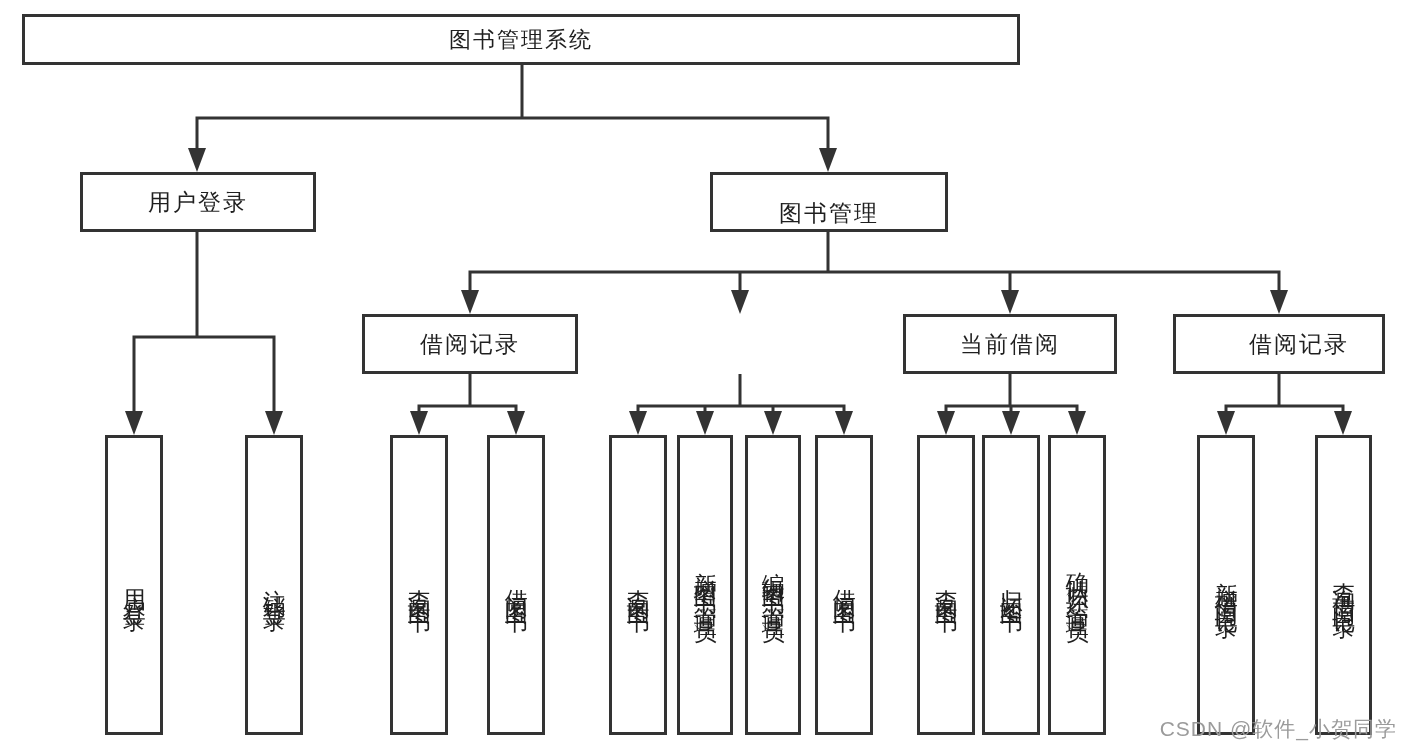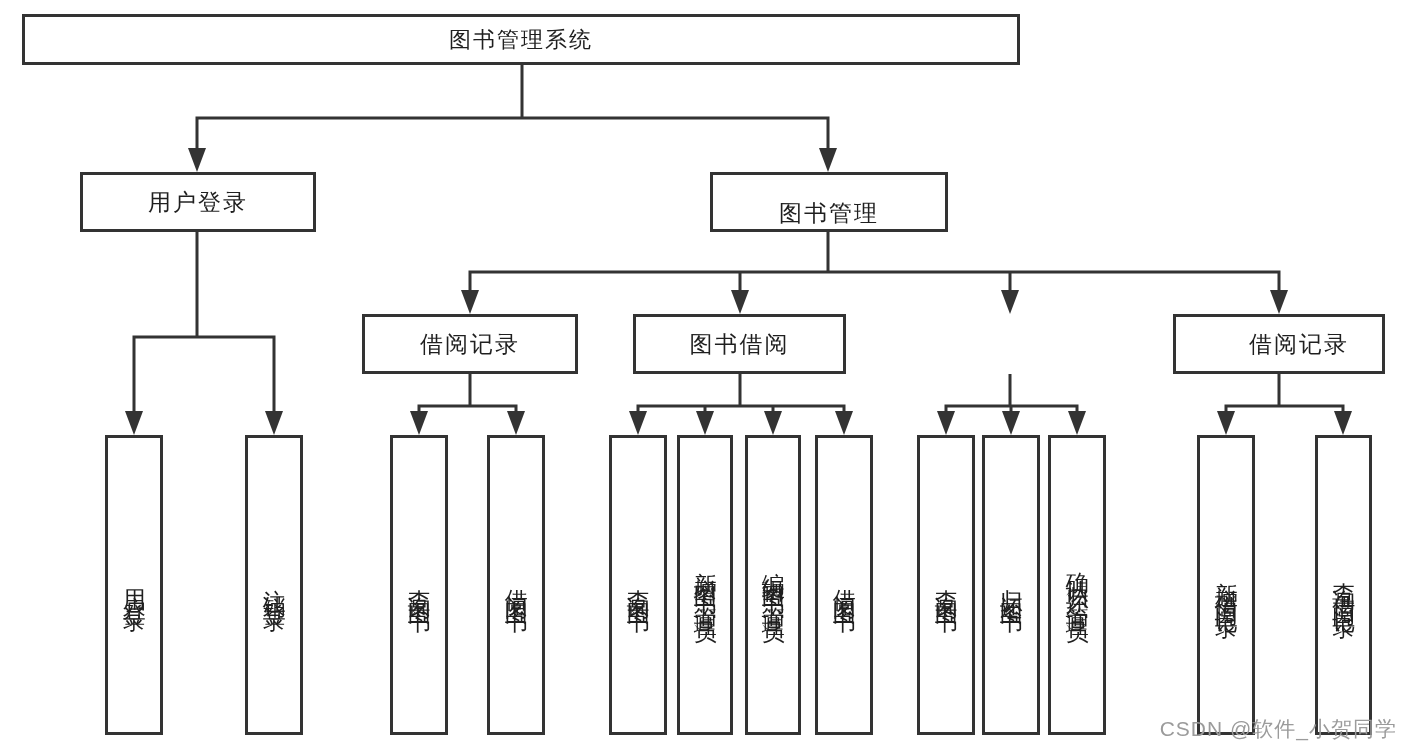--- a/index.html
+++ b/index.html
@@ -90,22 +90,22 @@
   <div class="node" style="left:80px;top:172px;width:236px;height:60px;">
     <span>用户登录</span>
   </div>
   <div class="node" style="left:710px;top:172px;width:238px;height:60px;align-items:flex-end;">
     <span>图书管理</span>
   </div>
 
   <div class="node" style="left:362px;top:314px;width:216px;height:60px;">
     <span>借阅记录</span>
   </div>
-  <div class="node" style="left:633px;top:314px;width:213px;height:60px;">
-    <span>图书借阅</span>
+  <div class="node" style="left:903px;top:314px;width:214px;height:60px;">
+    <span>当前借阅</span>
   </div>
   <div class="node" style="left:1173px;top:314px;width:212px;height:60px;padding-left:40px;">
     <span>借阅记录</span>
   </div>
 
   <div class="leaf" style="left:105px;top:435px;width:58px;height:300px;">
     <span class="vtext">用户登录</span>
   </div>
   <div class="leaf" style="left:245px;top:435px;width:58px;height:300px;">
     <span class="vtext">注销登录</span>

